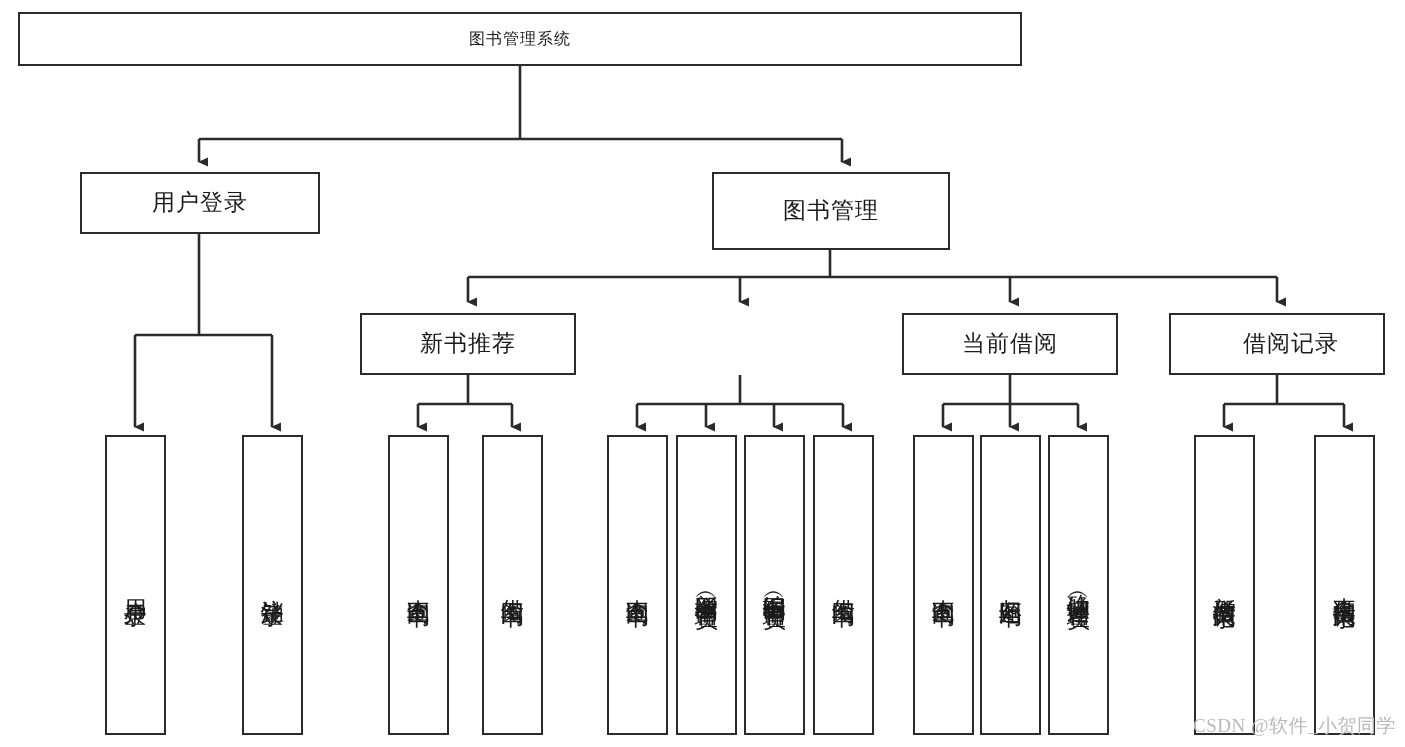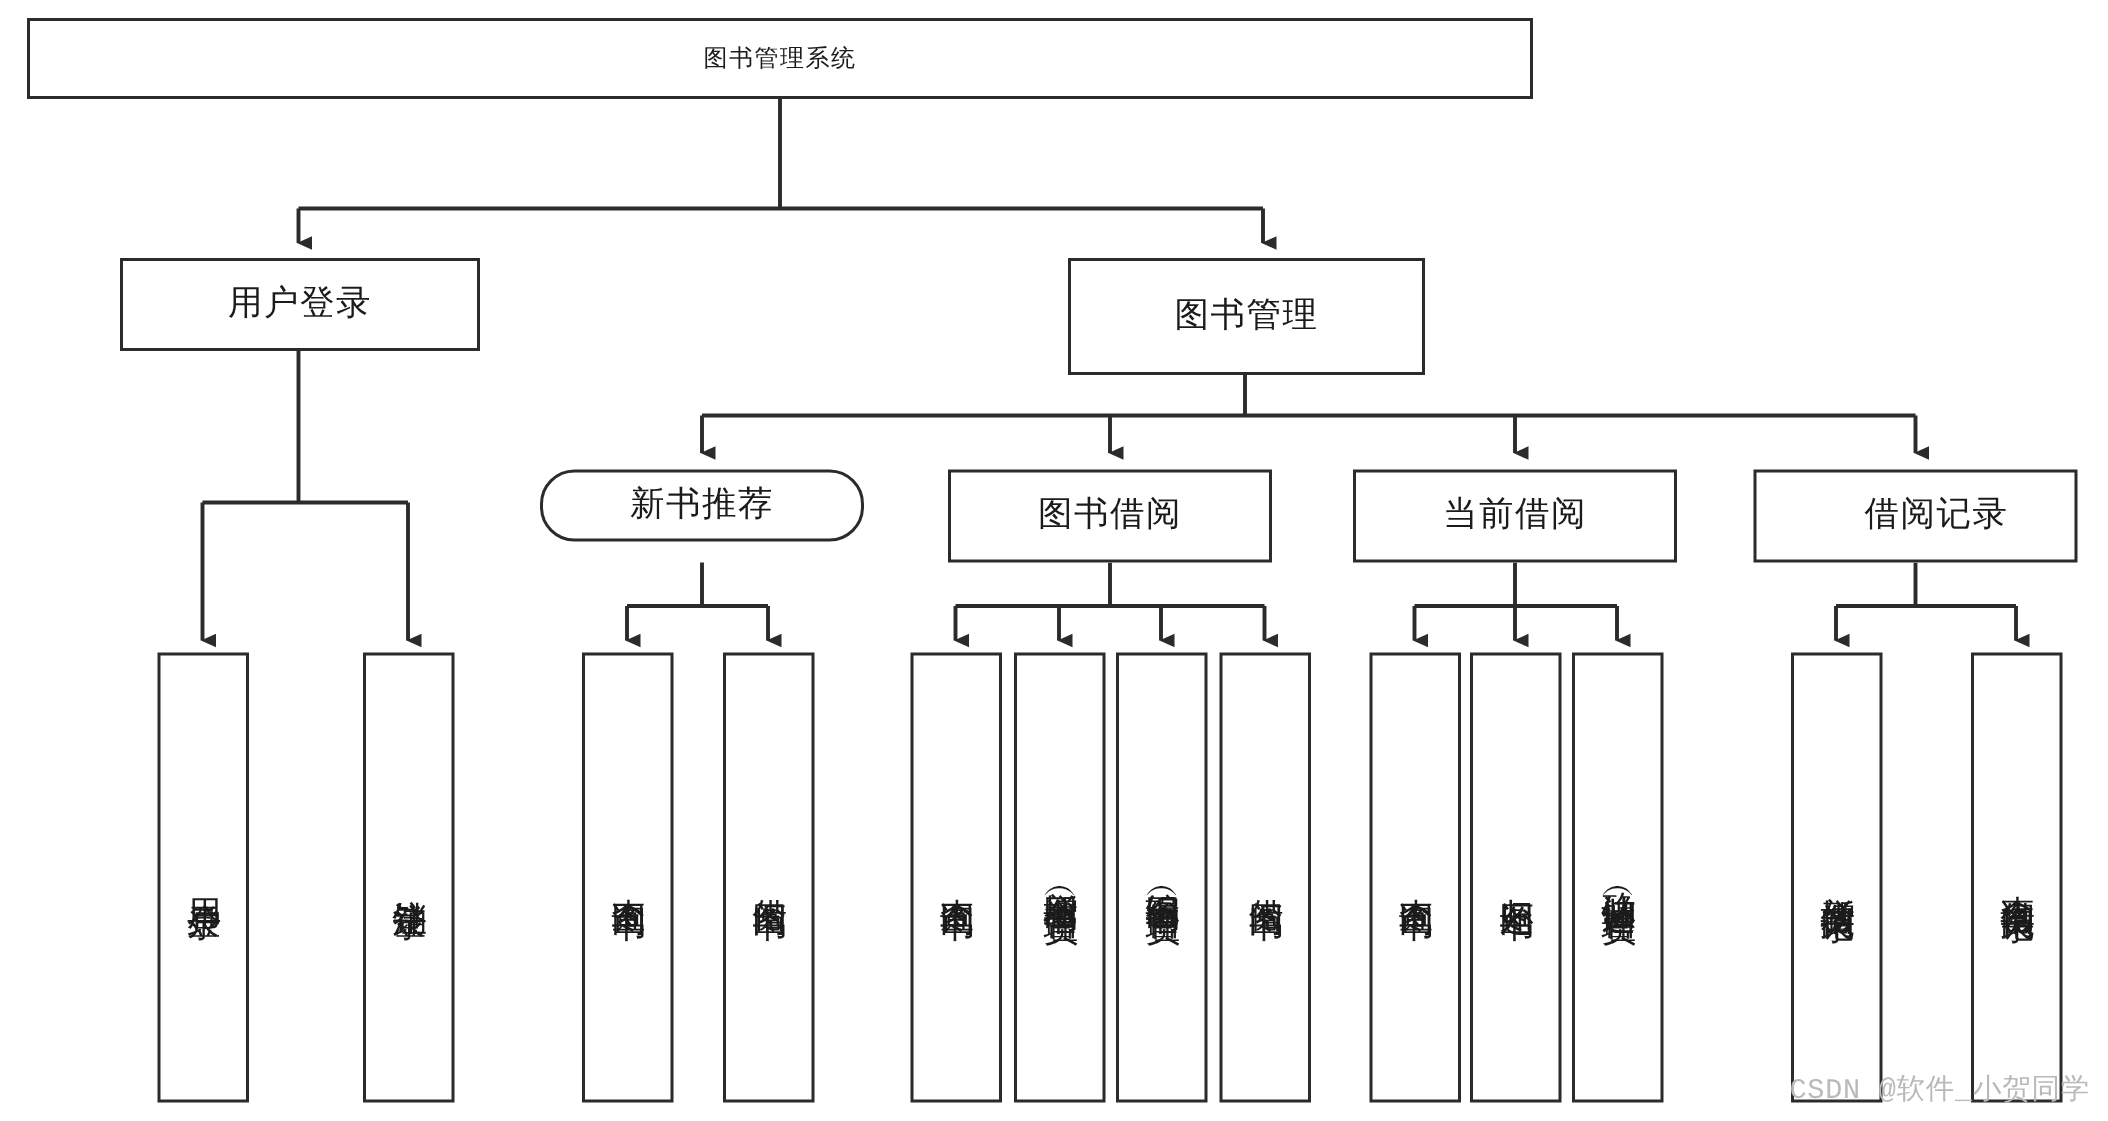--- a/index.html
+++ b/index.html
@@ -36,21 +36,21 @@
     letter-spacing:2px;
   }
   .watermark{
     position:absolute;
     left:1193px;
     top:713px;
     font-size:19px;
     color:#b9b9b9;
     letter-spacing:0.5px;
     white-space:nowrap;
-    font-family:Liberation Mono, monospace;
+    font-family:Liberation Serif, serif;
   }
 </style>
 </head>
 <body>
 
 <div id="stage">
 
   <svg class="edges" viewBox="0 0 1405 747">
     <defs>
       <marker id="arr" markerWidth="11" markerHeight="11" refX="5" refY="9" orient="auto" markerUnits="userSpaceOnUse">
@@ -105,25 +105,22 @@
     <span class="lbl">图书管理系统</span>
   </div>
 
   <div class="node h" style="left:80px;top:172px;width:240px;height:62px;">
     <span class="lbl">用户登录</span>
   </div>
   <div class="node h" style="left:712px;top:172px;width:238px;height:78px;">
     <span class="lbl">图书管理</span>
   </div>
 
-  <div class="node h" style="left:360px;top:313px;width:216px;height:48px;border-radius:23px;">
+  <div class="node h" style="left:360px;top:313px;width:216px;height:62px;">
     <span class="lbl">新书推荐</span>
-  </div>
-  <div class="node h" style="left:632px;top:313px;width:216px;height:62px;">
-    <span class="lbl">图书借阅</span>
   </div>
   <div class="node h" style="left:902px;top:313px;width:216px;height:62px;">
     <span class="lbl">当前借阅</span>
   </div>
   <div class="node h" style="left:1169px;top:313px;width:216px;height:62px;padding-left:28px;">
     <span class="lbl">借阅记录</span>
   </div>
 
   <div class="node v" style="left:105px;top:435px;width:61px;height:300px;">
     <span class="lbl">用户登录</span>

